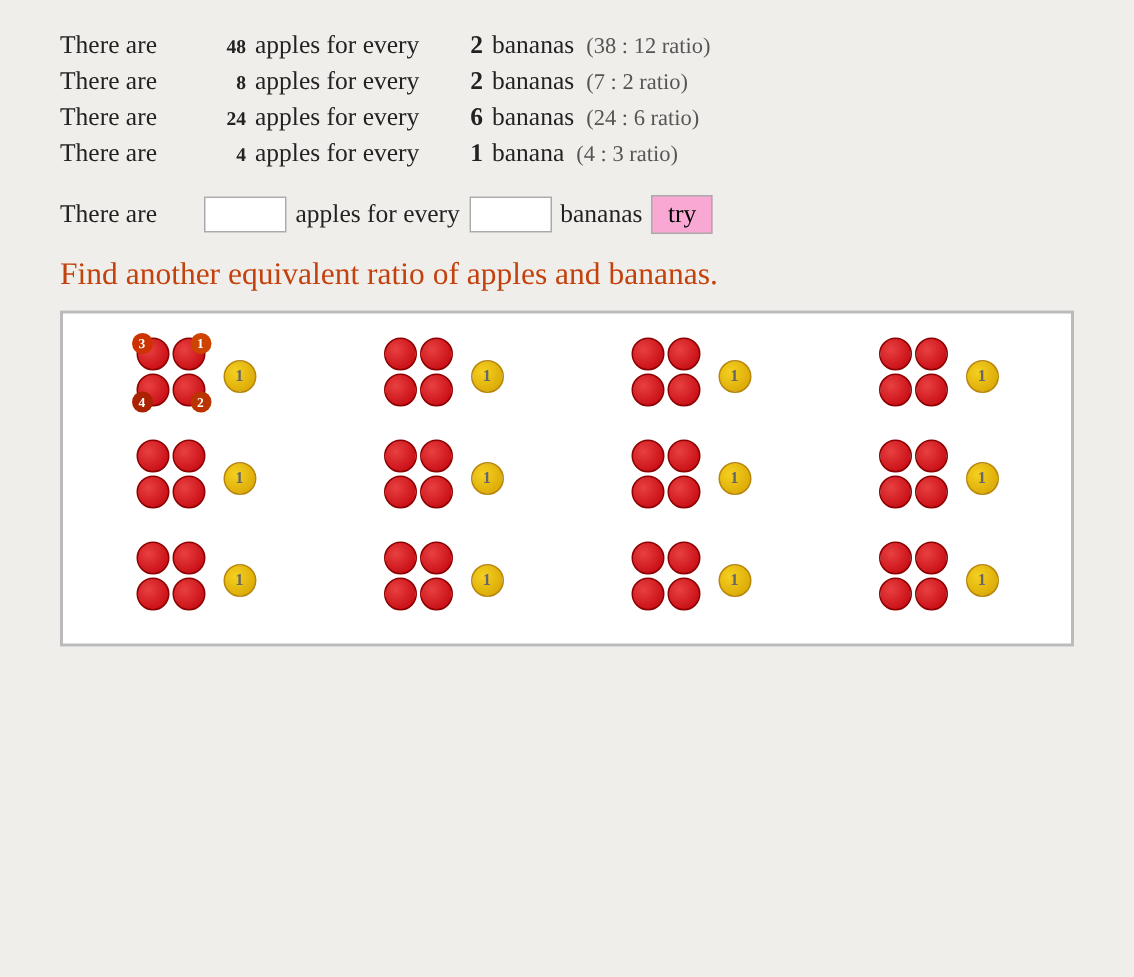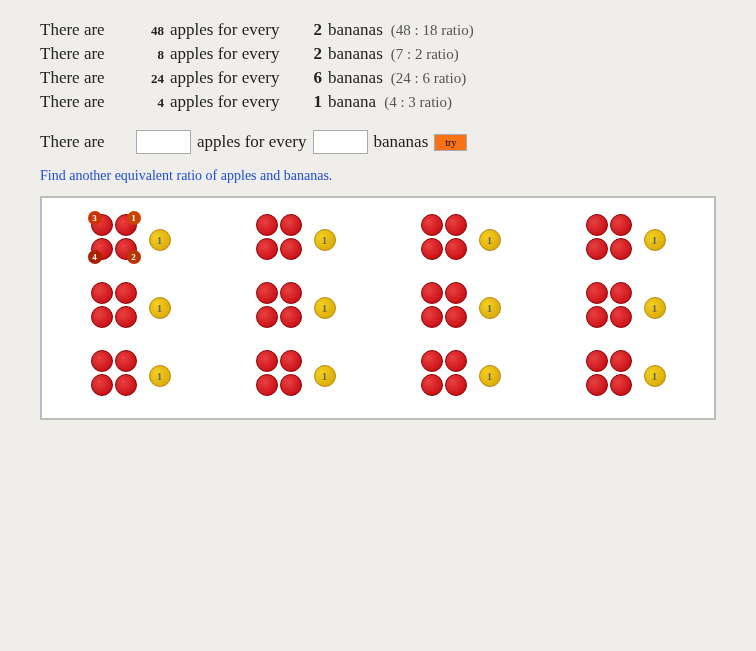--- a/index.html
+++ b/index.html
@@ -77,31 +77,31 @@
       width: 55px;
       height: 24px;
       border: 1px solid #aaa;
       background: white;
       font-size: 15px;
       text-align: center;
     }
 
     .try-btn {
       border: 1px solid #aaa;
-      background: #f97316;
+      background: #f9a8d4;
       padding: 2px 10px;
-      font-size: 10px;
+      font-size: 17px;
       cursor: pointer;
       font-family: Georgia, serif;
     }
 
     .find-text {
-      font-size: 14px;
+      font-size: 21px;
       margin-bottom: 12px;
-      color: #1d4ed8;
+      color: #c2410c;
     }
 
     .fruit-grid-container {
       border: 2px solid #bbb;
       background: white;
       padding: 16px 10px;
       display: grid;
       grid-template-columns: repeat(4, 1fr);
       grid-template-rows: repeat(3, auto);
       gap: 16px 8px;
@@ -191,21 +191,21 @@
 <body>
 
 <div class="ratio-table">
 
   <div class="ratio-row">
     <span class="label">There are</span>
     <span class="num">48</span>
     <span class="word-apples">apples for every</span>
     <span class="num2">2</span>
     <span class="word-bananas">bananas</span>
-    <span class="ratio-label">(48 : 18 ratio)</span>
+    <span class="ratio-label">(38 : 12 ratio)</span>
   </div>
 
   <div class="ratio-row">
     <span class="label">There are</span>
     <span class="num">8</span>
     <span class="word-apples">apples for every</span>
     <span class="num2">2</span>
     <span class="word-bananas">bananas</span>
     <span class="ratio-label">(7  : 2 ratio)</span>
   </div>

